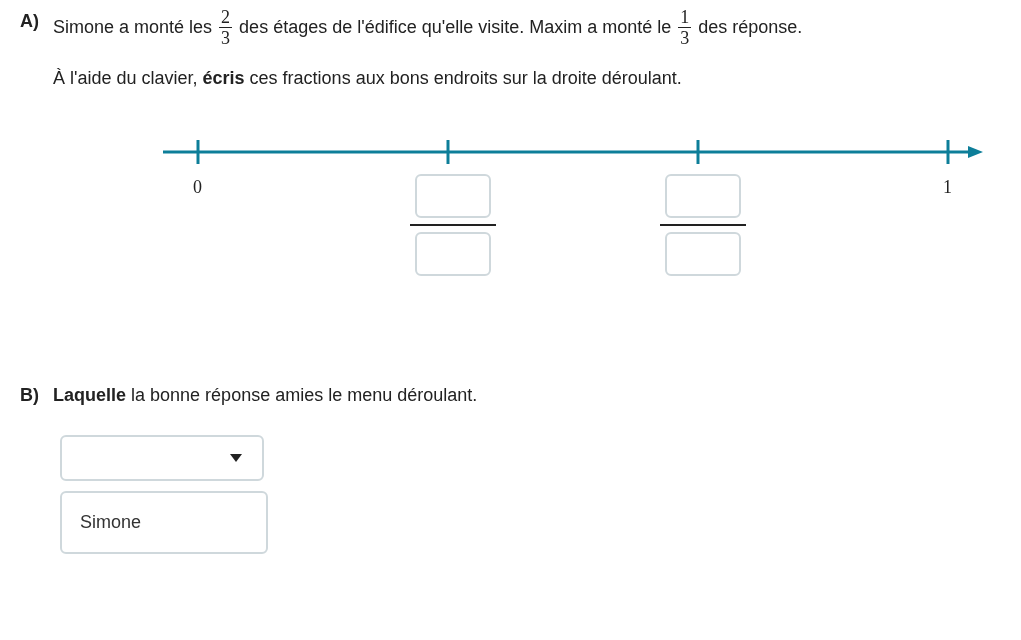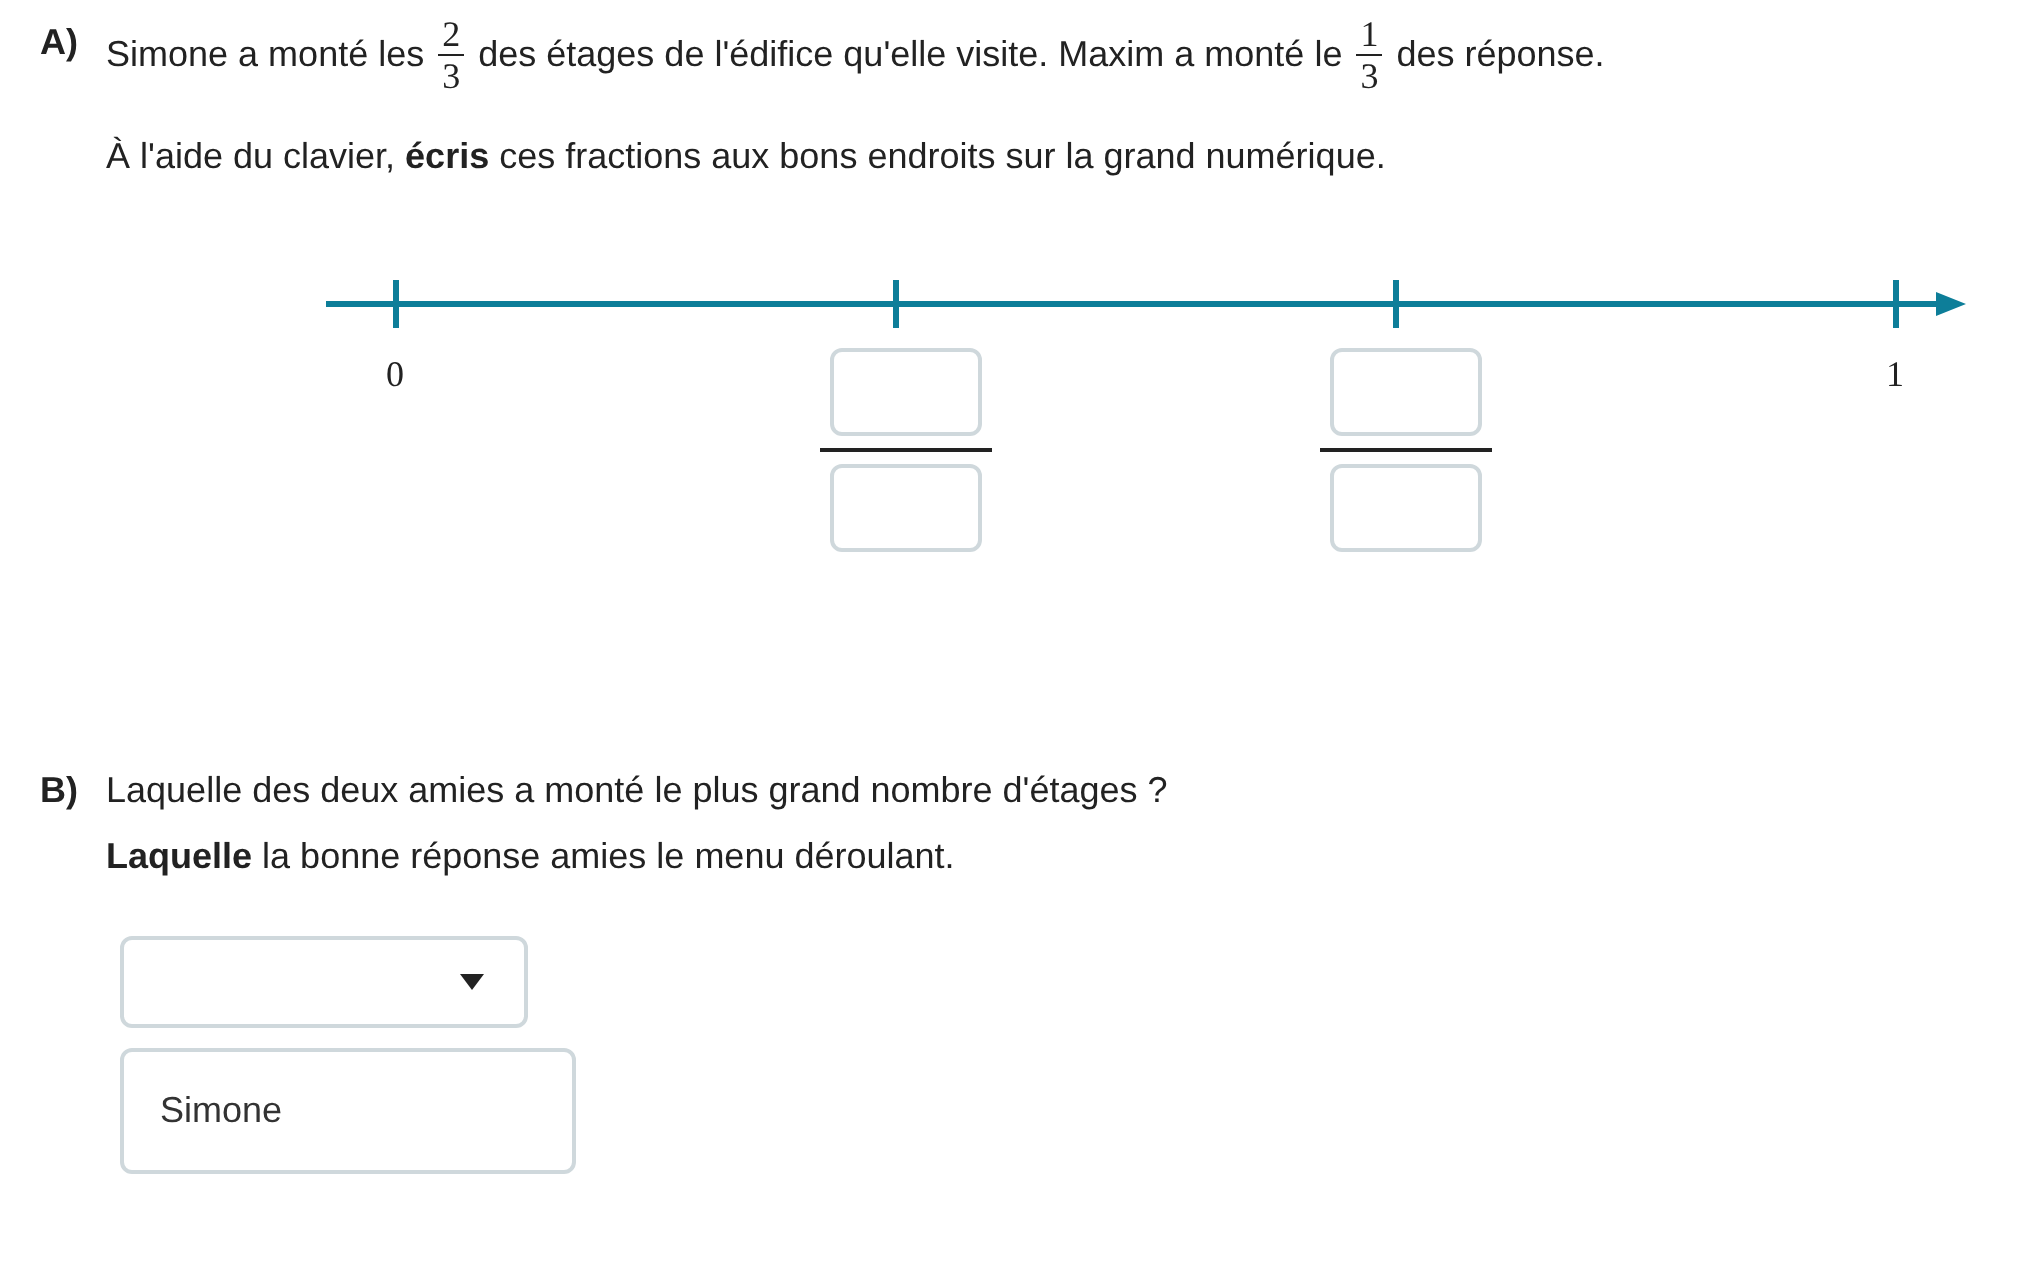--- a/index.html
+++ b/index.html
@@ -117,21 +117,21 @@
     }
     .dropdown-toggle .caret {
       width: 0;
       height: 0;
       border-left: 6px solid transparent;
       border-right: 6px solid transparent;
       border-top: 8px solid #222;
     }
     .dropdown-menu {
       margin-top: 10px;
-      width: 228px;
+      width: 208px;
       border: 2px solid #cfd8dc;
       border-radius: 6px;
       background: #fff;
       padding: 8px 0;
     }
     .dropdown-item {
       padding: 8px 18px;
       cursor: pointer;
       font-size: 18px;
       color: #333;
@@ -160,21 +160,21 @@
       </span>
       <span>des étages de l'édifice qu'elle visite. Maxim a monté le</span>
       <span class="fraction-inline">
         <span class="num">1</span>
         <span class="bar"></span>
         <span class="den">3</span>
       </span>
       <span>des réponse.</span>
     </div>
     <div>
-      <span>À l'aide du clavier, </span><span class="bold">écris</span><span> ces fractions aux bons endroits sur la grand numérique.</span>
+      <span>À l'aide du clavier, </span><span class="bold">écris</span><span> ces fractions aux bons endroits sur la droite déroulant.</span>
     </div>
 
     
     <div class="number-line-container">
       <svg class="nl-svg" width="830" height="40">
 
         <line x1="10" y1="20" x2="815" y2="20" stroke="#0d7e99" stroke-width="3"></line>
 
         <polygon points="815,14 830,20 815,26" fill="#0d7e99"></polygon>
 
@@ -200,21 +200,20 @@
         <div class="frac-bar"></div>
         <input class="input-box" type="text" value="" style="">
       </div>
     </div>
   </div>
 </div>
 
 <div class="question">
   <span class="q-label">B)</span>
   <div class="q-body-b">
-    <p>Laquelle des deux amies a monté le plus grand nombre d'étages ?</p>
     <p>
       <span class="bold">Laquelle</span><span> la bonne réponse amies le menu déroulant.</span>
     </p>
   </div>
 
   <div class="dropdown-container">
     <div class="dropdown-toggle">
       <span></span>
       <span class="caret"></span>
     </div>

